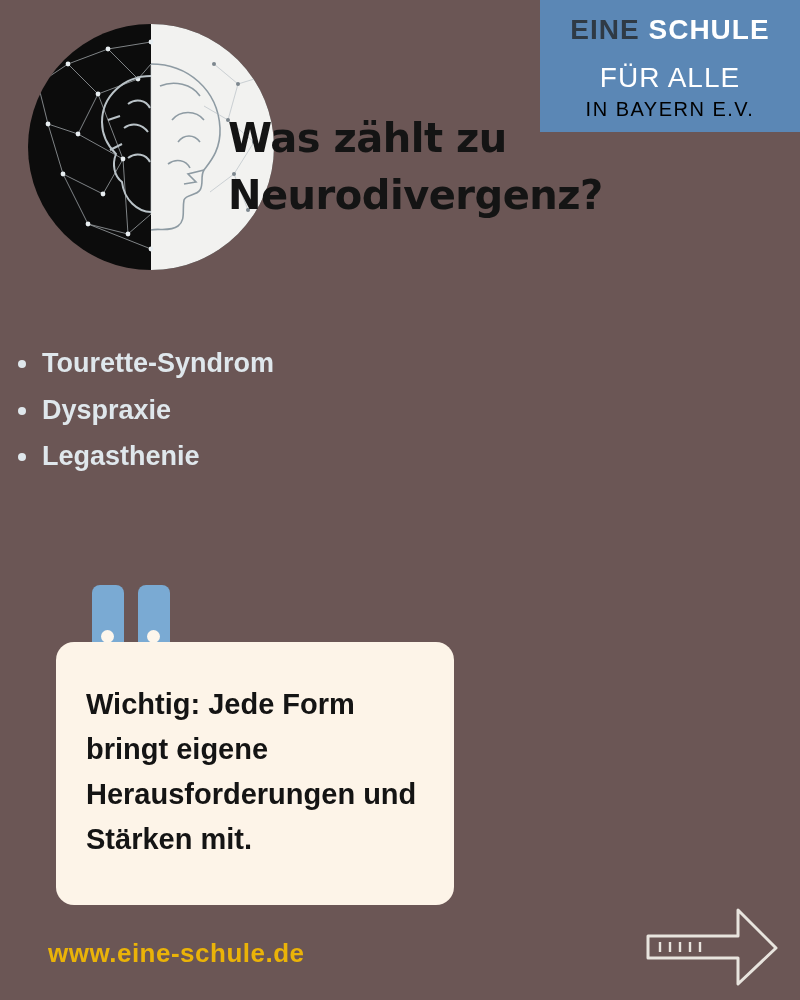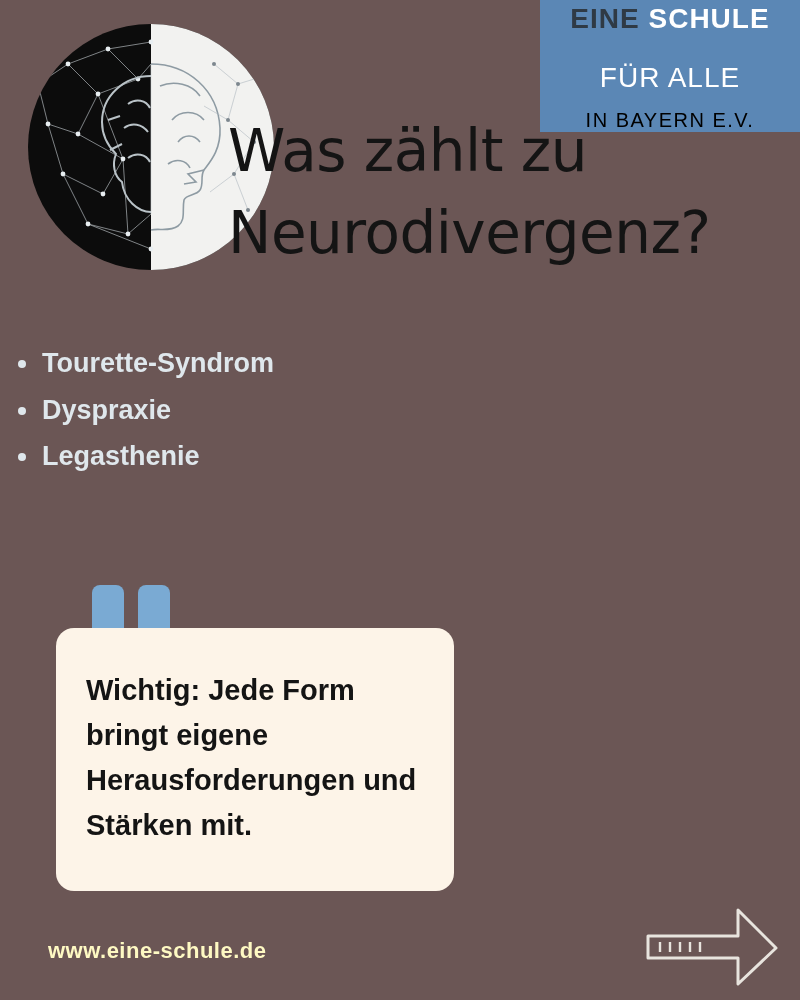--- a/index.html
+++ b/index.html
@@ -19,21 +19,21 @@
   .logo-badge {
     position: absolute;
     top: 0;
     left: 540px;
     width: 260px;
     height: 132px;
     background: #5b87b5;
     display: flex;
     flex-direction: column;
     align-items: center;
-    justify-content: space-between;
+    justify-content: center;
     padding-top: 4px;
     box-sizing: border-box;
   }
   .logo-line1 {
     font-size: 28px;
     font-weight: bold;
     letter-spacing: 1px;
     line-height: 1.05;
     white-space: nowrap;
   }
@@ -82,22 +82,22 @@
     inset: 0;
   }
 
   
   .headline {
     position: absolute;
     top: 110px;
     left: 228px;
     width: 430px;
     color: #141414;
-    font-size: 58px;
-    font-weight: normal;
+    font-size: 40px;
+    font-weight: bold;
     line-height: 1.42;
     letter-spacing: -0.5px;
     font-family: "DejaVu Sans", sans-serif;
   }
   .headline .l2 { display: block; }
 
   
   .lists {
     position: absolute;
     top: 340px;
@@ -155,21 +155,21 @@
     position: absolute;
     left: 9px;
     bottom: 10px;
     width: 13px;
     height: 13px;
     border-radius: 50%;
     background: #fdf6ec;
   }
   .note-card {
     position: absolute;
-    top: 628px;
+    top: 642px;
     left: 56px;
     width: 398px;
     height: 263px;
     background: #fdf4e8;
     border-radius: 18px;
     box-sizing: border-box;
     padding: 40px 30px 0 30px;
   }
   .note-text {
     color: #141414;
@@ -177,22 +177,22 @@
     font-weight: bold;
     line-height: 1.55;
     font-family: "Liberation Sans", sans-serif;
   }
 
   
   .footer-url {
     position: absolute;
     left: 48px;
     top: 938px;
-    color: #fef9c3;
-    font-size: 22px;
+    color: #eab308;
+    font-size: 26px;
     font-weight: bold;
     letter-spacing: 0.5px;
   }
 
   
   .arrow {
     position: absolute;
     right: 18px;
     bottom: 8px;
     width: 140px;

